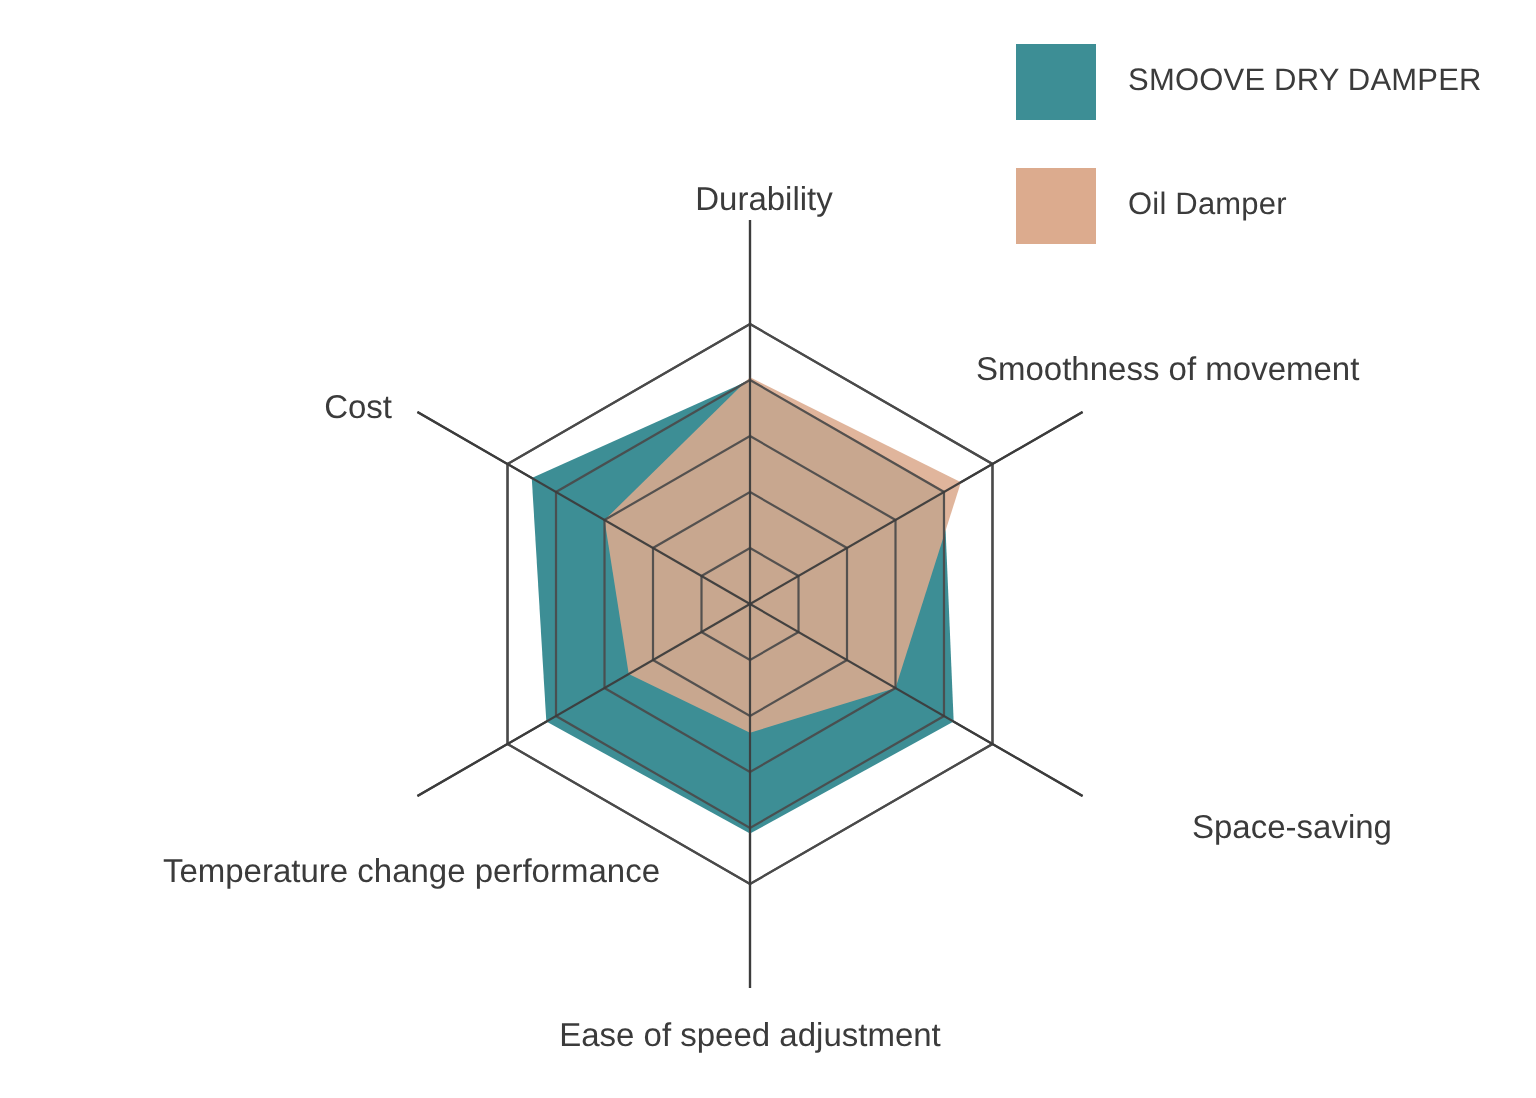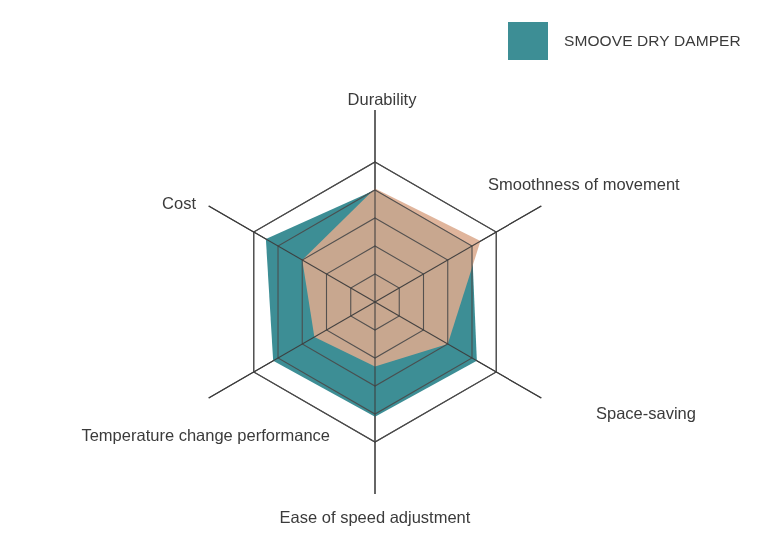--- a/index.html
+++ b/index.html
@@ -59,20 +59,24 @@
 </head>
 <body>
 
 <div id="root">
 
   <div id="legend">
     <div class="legend-row">
       <span class="legend-swatch" style="background-color: rgb(61, 142, 149);"></span>
       <span class="legend-label">SMOOVE DRY DAMPER</span>
     </div>
+    <div class="legend-row">
+      <span class="legend-swatch" style="background-color: rgb(220, 171, 142);"></span>
+      <span class="legend-label">Oil Damper</span>
+    </div>
   </div>
 
   <svg id="chart-svg" width="768" height="549">
     <g id="axis-ticks">
         <line x1="375" y1="302" x2="375.00" y2="110.00" stroke="#3c3c3c" stroke-width="1.1"></line>
         <line x1="375" y1="302" x2="541.28" y2="206.00" stroke="#3c3c3c" stroke-width="1.1"></line>
         <line x1="375" y1="302" x2="541.28" y2="398.00" stroke="#3c3c3c" stroke-width="1.1"></line>
         <line x1="375" y1="302" x2="375.00" y2="494.00" stroke="#3c3c3c" stroke-width="1.1"></line>
         <line x1="375" y1="302" x2="208.72" y2="398.00" stroke="#3c3c3c" stroke-width="1.1"></line>
         <line x1="375" y1="302" x2="208.72" y2="206.00" stroke="#3c3c3c" stroke-width="1.1"></line>

